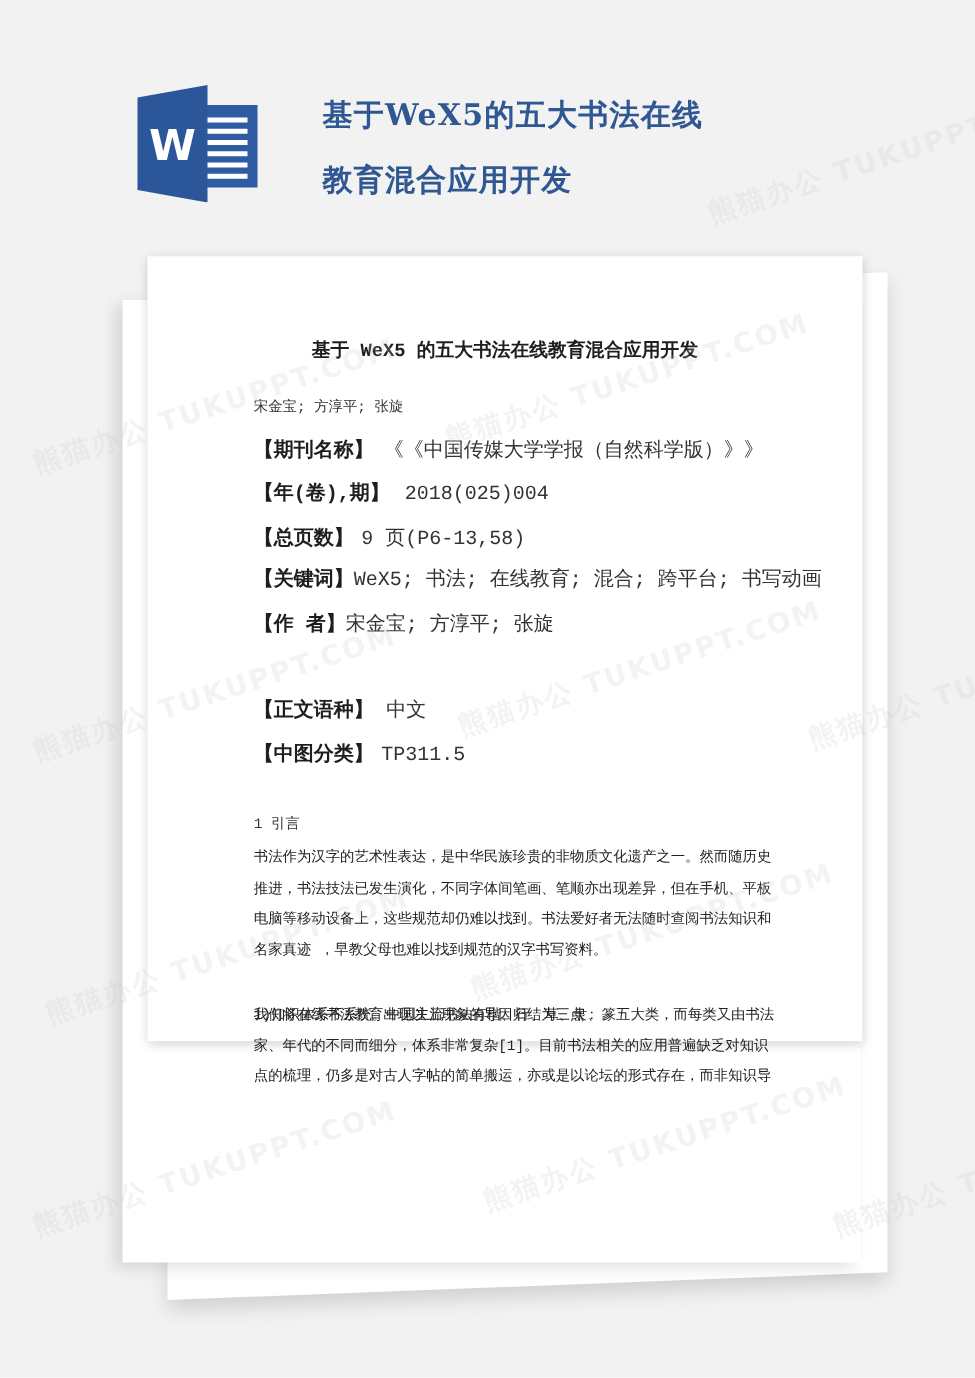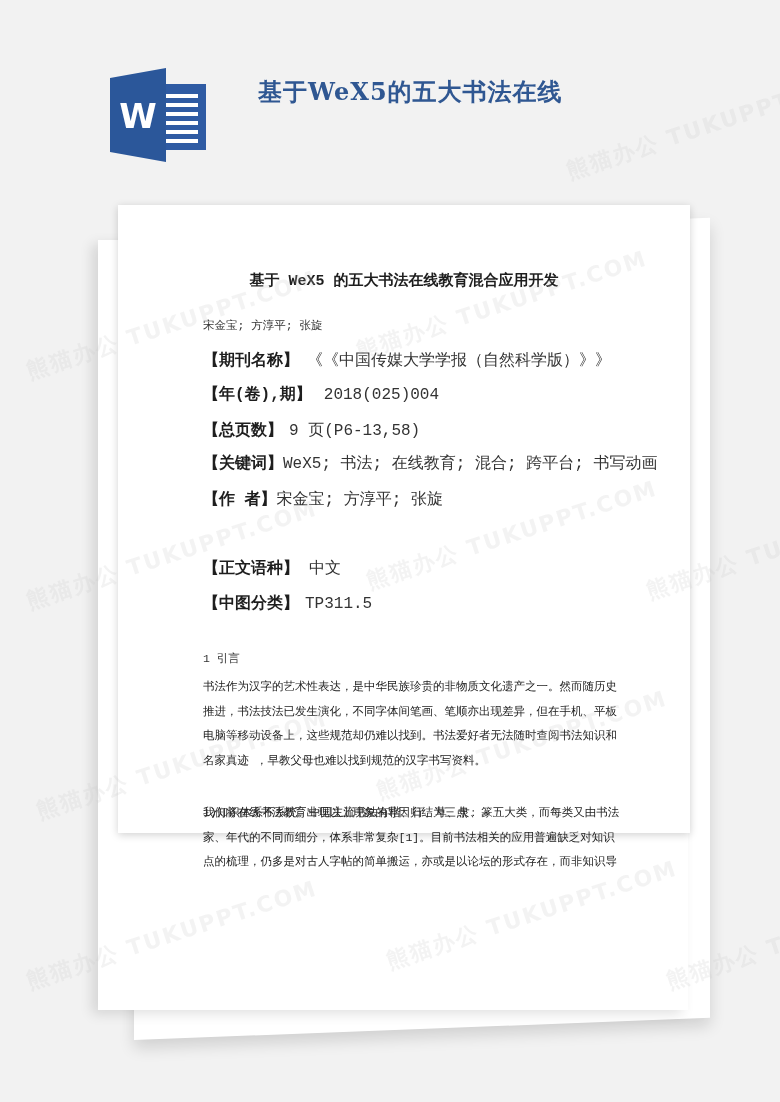--- a/index.html
+++ b/index.html
@@ -150,20 +150,21 @@
       <rect x="50" y="62" width="40" height="4"></rect>
       <rect x="50" y="71" width="40" height="4"></rect>
     </g>
     <polygon points="2,10 58,0 58,94 2,84" fill="#2b579a"></polygon>
     <text x="30" y="60" text-anchor="middle" fill="#ffffff" font-family="DejaVu Sans, sans-serif" font-weight="bold" font-size="34">W</text>
   </svg>
 </div>
 
 <div class="header-title">
   <span>基于WeX5的五大书法在线</span>
+  <span>教育混合应用开发</span>
 </div>
 
 <div class="paper-back"></div>
 <div class="paper-mid"></div>
 
 <div class="paper-front">
   <div class="doc-title">基于 WeX5 的五大书法在线教育混合应用开发</div>
 
   <div class="authors-line">宋金宝; 方淳平; 张旋</div>
 

